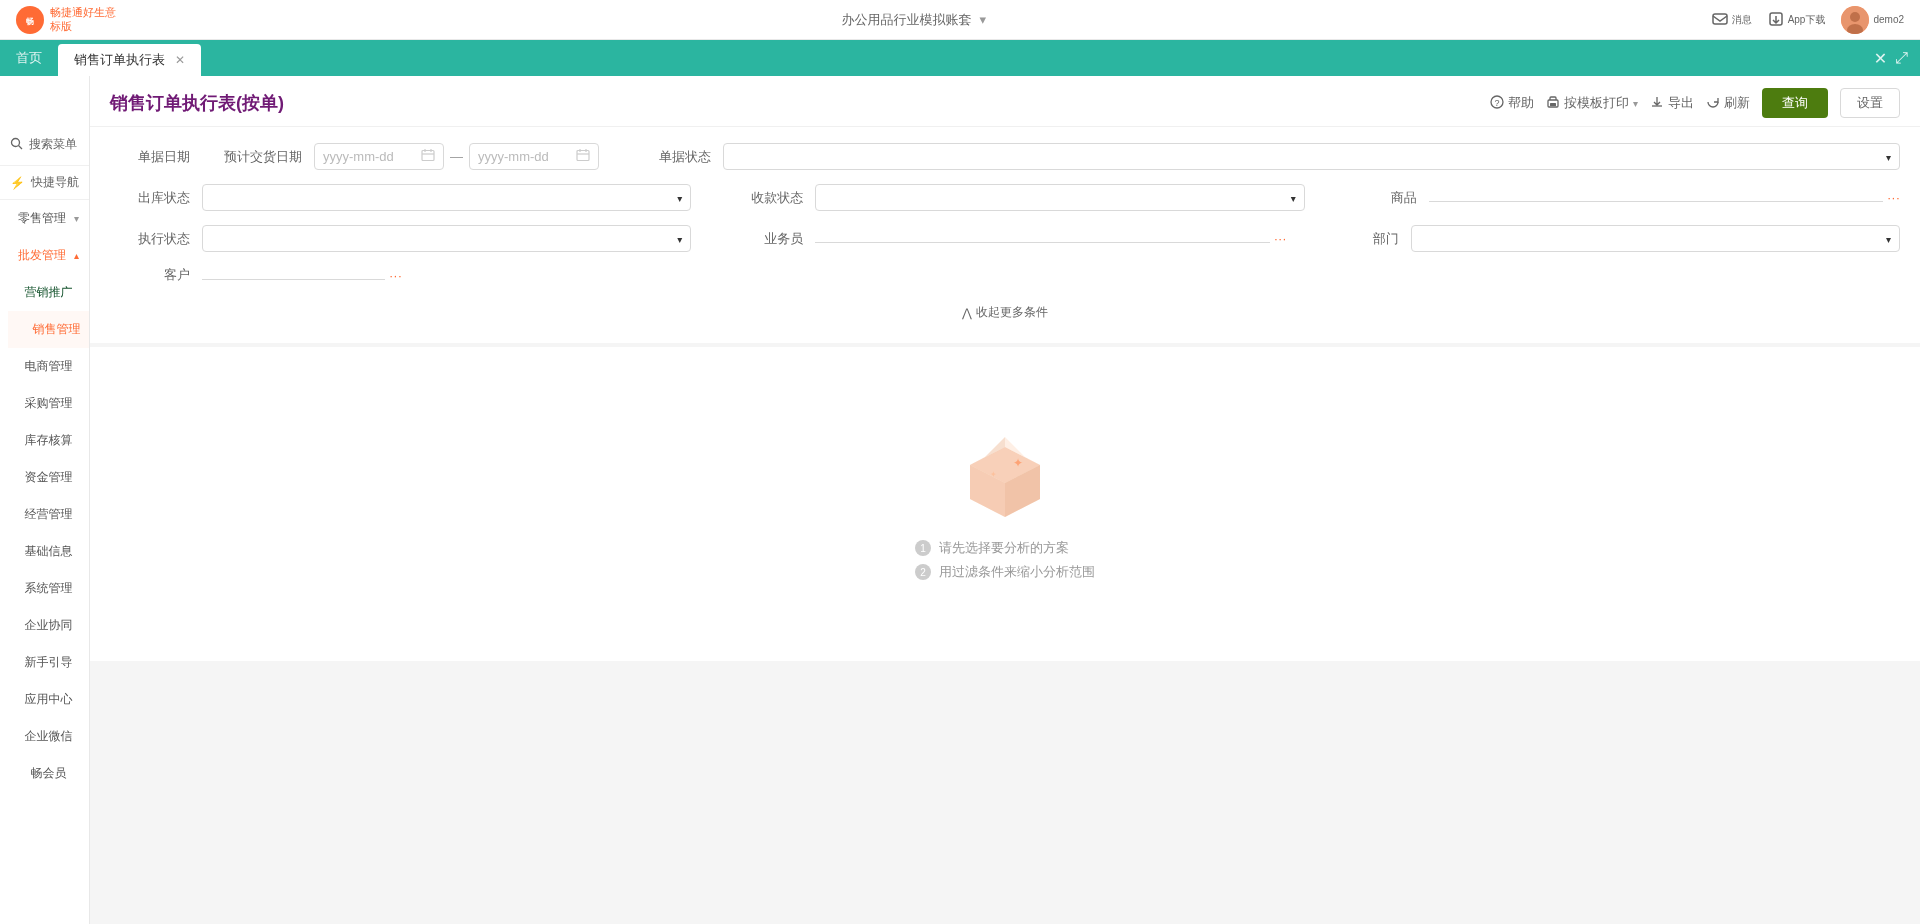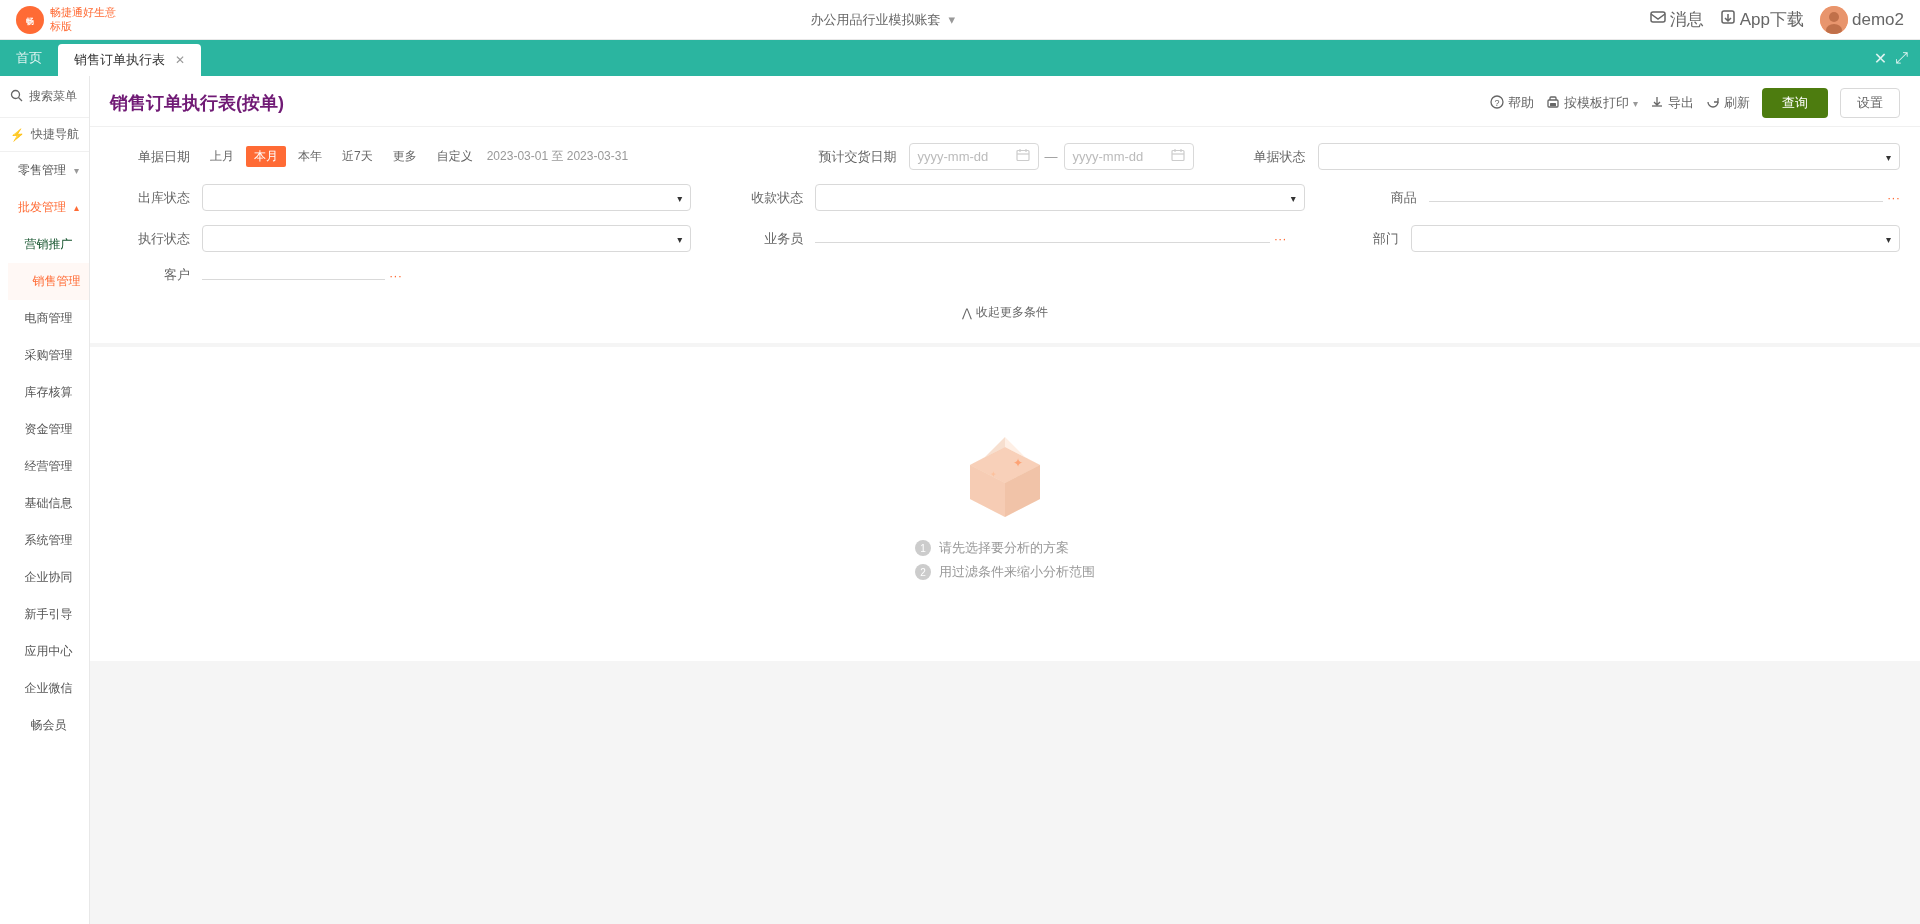--- a/index.html
+++ b/index.html
@@ -53,21 +53,21 @@
     .top-header-right {
       display: flex;
       align-items: center;
       gap: 16px;
     }
     .header-btn {
       display: flex;
       align-items: center;
       gap: 4px;
       color: #666;
-      font-size: 17px;
+      font-size: 10px;
       cursor: pointer;
     }
     .user-avatar {
       width: 28px;
       height: 28px;
       border-radius: 50%;
       background: #ff9966;
       display: flex;
       align-items: center;
       justify-content: center;
@@ -141,20 +141,21 @@
     }
     .sidebar-search {
       padding: 12px 10px;
       color: #666;
       font-size: 12px;
       cursor: pointer;
       display: flex;
       align-items: center;
       gap: 6px;
       border-bottom: 1px solid #f0f0f0;
+      margin-top: 48px;
     }
     .sidebar-quick-nav {
       padding: 8px 10px;
       color: #666;
       font-size: 12px;
       cursor: pointer;
       display: flex;
       align-items: center;
       gap: 6px;
       border-bottom: 1px solid #f0f0f0;
@@ -579,31 +580,20 @@
       </div>
     </div>
 
     <div class="filter-panel">
 
 
       <div class="filter-right">
 
         <div class="filter-row">
           <span class="filter-label">单据日期</span>
-          <div class="filter-control" style="gap:6px">
-            <div class="date-tabs">
-              <span class="date-tab">上月</span>
-              <span class="date-tab active">本月</span>
-              <span class="date-tab">本年</span>
-              <span class="date-tab">近7天</span>
-              <span class="date-tab">更多</span>
-              <span class="date-tab">自定义</span>
-            </div>
-            <span class="date-range-text">2023-03-01 至 2023-03-31</span>
-          </div>
 
           <span class="filter-label" style="margin-left:20px">预计交货日期</span>
           <div style="display:flex;align-items:center;gap:6px">
             <div class="date-input">
               <span>yyyy-mm-dd</span>
               <span>
                 <svg width="14" height="14" viewBox="0 0 14 14" fill="none">
                   <rect x="1" y="2.5" width="12" height="10" rx="1" stroke="#ccc" stroke-width="1.2"></rect>
                   <path d="M4 1v3M10 1v3" stroke="#ccc" stroke-width="1.2"></path>
                   <path d="M1 6h12" stroke="#ccc" stroke-width="1.2"></path>

